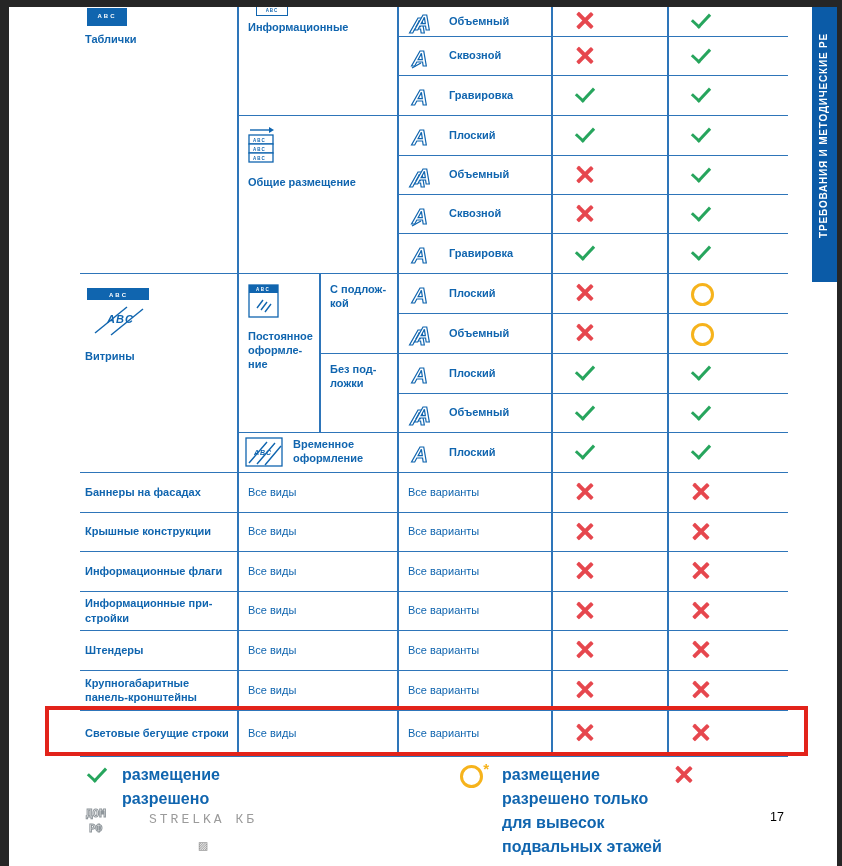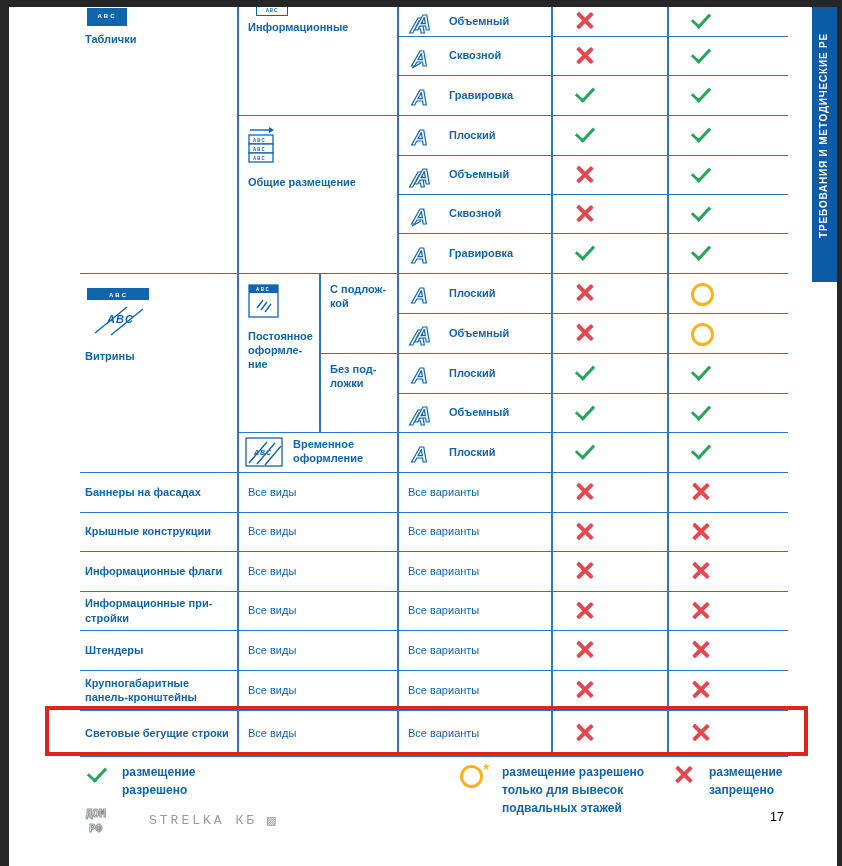--- a/index.html
+++ b/index.html
@@ -59,28 +59,28 @@
   .mark.conditional,.mark.conditional-star{width:17px;height:17px;border:3.4px solid #f6b31c;
        border-radius:50%;margin:2px 0 0 2px;}
   .mark.conditional-star::after{content:"*";position:absolute;right:-9px;top:-8px;
        font-size:15px;font-weight:700;color:#f6b31c;}
 
   
   .hl-box{position:absolute;left:36px;top:699px;width:755px;height:42px;border:4px solid #e2231a;z-index:5;}
 
   
   .lg{position:absolute;display:flex;align-items:flex-start;gap:13px;}
-  .lg .lbl{font-size:12px;font-weight:700;color:#1065af;line-height:1.5;}
+  .lg .lbl{font-size:16px;font-weight:700;color:#1065af;line-height:1.5;}
 
   
   .foot-logo{position:absolute;left:76px;top:798px;}
   .foot-logo text{font-family:"DejaVu Sans Mono",monospace;font-weight:700;font-size:11px;
        fill:none;stroke:#8f969b;stroke-width:1;}
   .foot-studio{position:absolute;left:140px;top:805px;display:flex;align-items:center;gap:10px;
-       font-family:"Liberation Mono",monospace;font-size:13px;letter-spacing:3px;color:#9b9b9b;}
+       font-family:"Liberation Mono",monospace;font-size:13px;letter-spacing:3px;color:#9b9b9b;flex-direction:column;}
   .hatch{font-size:14px;letter-spacing:0;color:#9b9b9b;}
   .pageno{position:absolute;left:761px;top:803px;font-size:12.5px;color:#000000;}
 </style>
 </head>
 <body>
 
 <div class="page">
 
   <div class="tblwrap">
   <table class="rules">
@@ -363,21 +363,20 @@
   <div class="lg" style="left:76px;top:756px">
     <span class="mark allowed"></span>
     <div class="lbl" style="max-width:95px">размещение разрешено</div>
   </div>
   <div class="lg" style="left:449px;top:756px">
     <span class="mark conditional-star"></span>
     <div class="lbl" style="max-width:162px;margin-left:6px">размещение разрешено только для вывесок подвальных этажей</div>
   </div>
   <div class="lg" style="left:663px;top:756px">
     <span class="mark forbidden"></span>
-    <div class="lbl" style="max-width:95px">размещение запрещено</div>
   </div>
 
   <svg class="foot-logo" width="36" height="32" viewBox="0 0 36 32">
     <text x="1" y="12">ДОМ</text>
     <text x="4" y="27">РФ</text>
   </svg>
   <div class="foot-studio">
     <span>STRELKA КБ</span>
     <span class="hatch">▨</span>
   </div>

